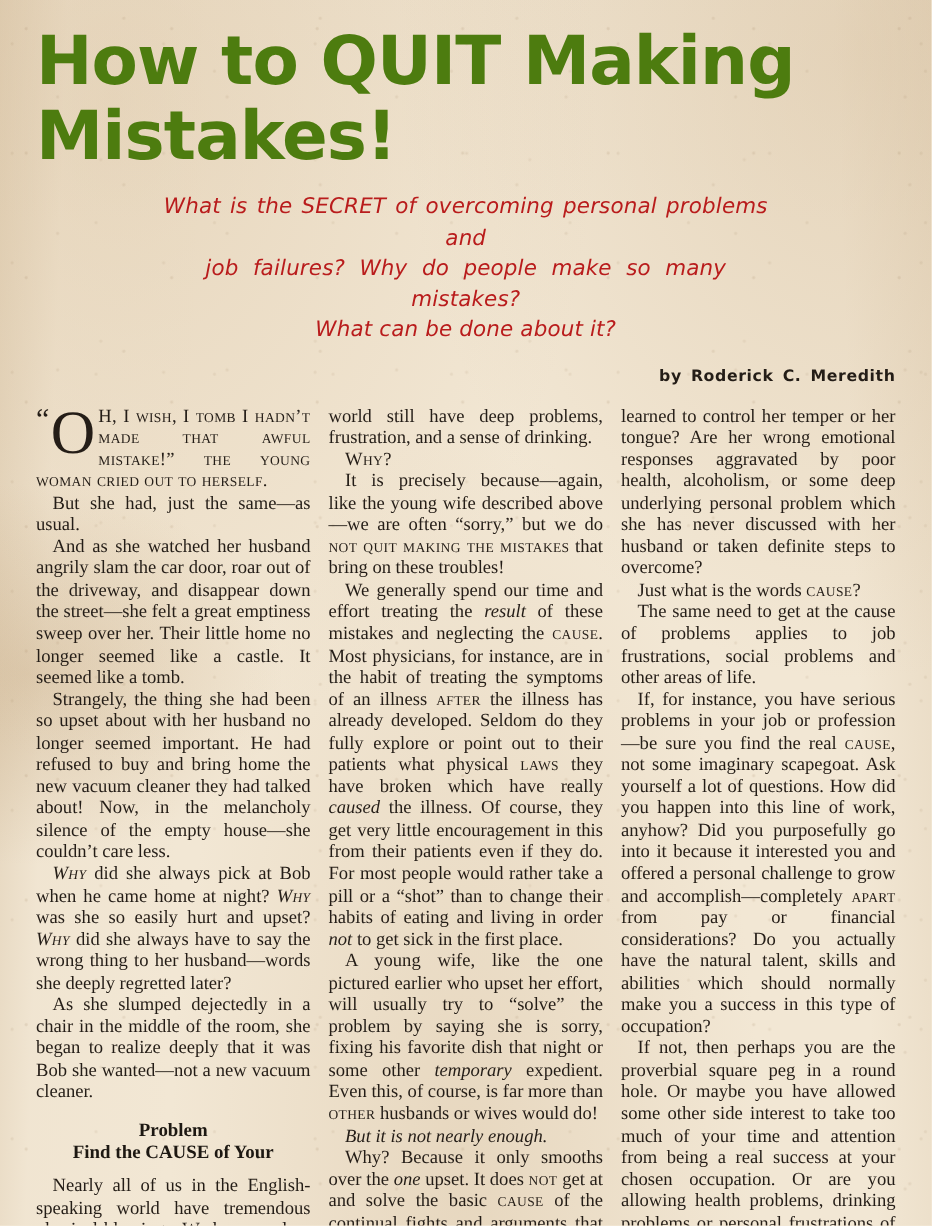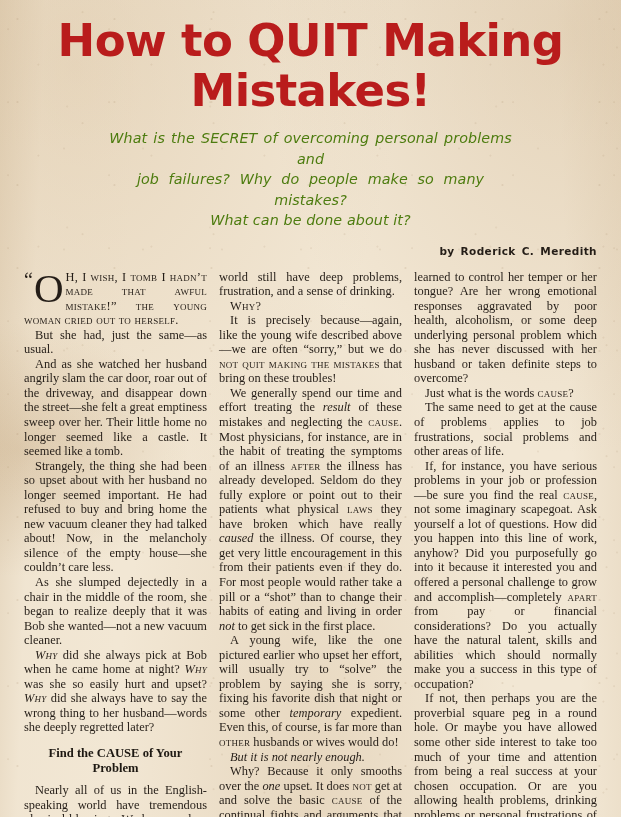--- a/index.html
+++ b/index.html
@@ -54,40 +54,40 @@
     width: 621px;
     height: 817px;
     box-sizing: border-box;
     padding: 0 24px;
   }
 
   
   .headline {
     font-family: "DejaVu Sans", sans-serif;
     font-weight: bold;
-    color: #b91c1c;
-    text-align: center;
+    color: #4d7c0f;
+    text-align: left;
     font-size: 45px;
     line-height: 50px;
     letter-spacing: -0.6px;
     margin: 0;
     padding-top: 16px;
   }
   .headline .line2 {
     display: block;
   }
 
   .deck {
     font-family: "DejaVu Sans", sans-serif;
     font-style: italic;
     font-weight: normal;
     text-align: center;
     font-size: 14.3px;
     line-height: 20.5px;
-    color: #4d7c0f;
+    color: #b91c1c;
     margin: 12px auto 0;
     width: 420px;
     letter-spacing: 0.1px;
   }
   .deck span { display: block; }
   .deck .dk-l1 { word-spacing: 1.5px; }
   .deck .dk-l2 { word-spacing: 5px; }
 
   .byline {
     font-family: "DejaVu Sans", sans-serif;
@@ -183,26 +183,26 @@
 
   <div class="byline">by Roderick C. Meredith</div>
 
   <div class="columns">
 
     <div class="col">
       <p class="dropcap-para"><span class="openquote">“</span><span class="dropcap">O</span><span class="sc">H, I wish, I tomb I hadn’t made that awful mistake!” the young woman cried out to herself.</span></p>
       <p>But she had, just the same—as usual.</p>
       <p>And as she watched her husband angrily slam the car door, roar out of the driveway, and disappear down the street—she felt a great emptiness sweep over her. Their little home no longer seemed like a castle. It seemed like a tomb.</p>
       <p>Strangely, the thing she had been so upset about with her husband no longer seemed important. He had refused to buy and bring home the new vacuum cleaner they had talked about! Now, in the melancholy silence of the empty house—she couldn’t care less.</p>
+      <p><em class="sc">Why</em><span> did she always pick at Bob when he came home at night? </span><em class="sc">Why</em><span> was she so easily hurt and upset? </span><em class="sc">Why</em><span> did she always have to say the wrong thing to her husband—words she deeply regretted later?</span></p>
       <p>As she slumped dejectedly in a chair in the middle of the room, she began to realize deeply that it was Bob she wanted—not a new vacuum cleaner.</p>
-      <p><em class="sc">Why</em><span> did she always pick at Bob when he came home at night? </span><em class="sc">Why</em><span> was she so easily hurt and upset? </span><em class="sc">Why</em><span> did she always have to say the wrong thing to her husband—words she deeply regretted later?</span></p>
 
       <div class="subhead">
+        <span>Problem</span>
         <span>Find the CAUSE of Your</span>
-        <span>Problem</span>
       </div>
 
       <p>Nearly all of us in the English-speaking world have tremendous physical blessings. We have modern houses, cars, radios, television sets, nice clothes, ample diets. Yet, like the young woman pictured above, we all too often have giant frustrations, moods, family problems, health problems, job problems.</p>
 
     </div>
 
     <div class="col">
       <p class="noindent">world still have deep problems, frustration, and a sense of drinking.</p>
       <p><span class="sc">Why</span><span>?</span></p>
       <p><span>It is precisely because—again, like the young wife described above—we are often “sorry,” but we do </span><span class="sc">not quit making the mistakes</span><span> that bring on these troubles!</span></p>

